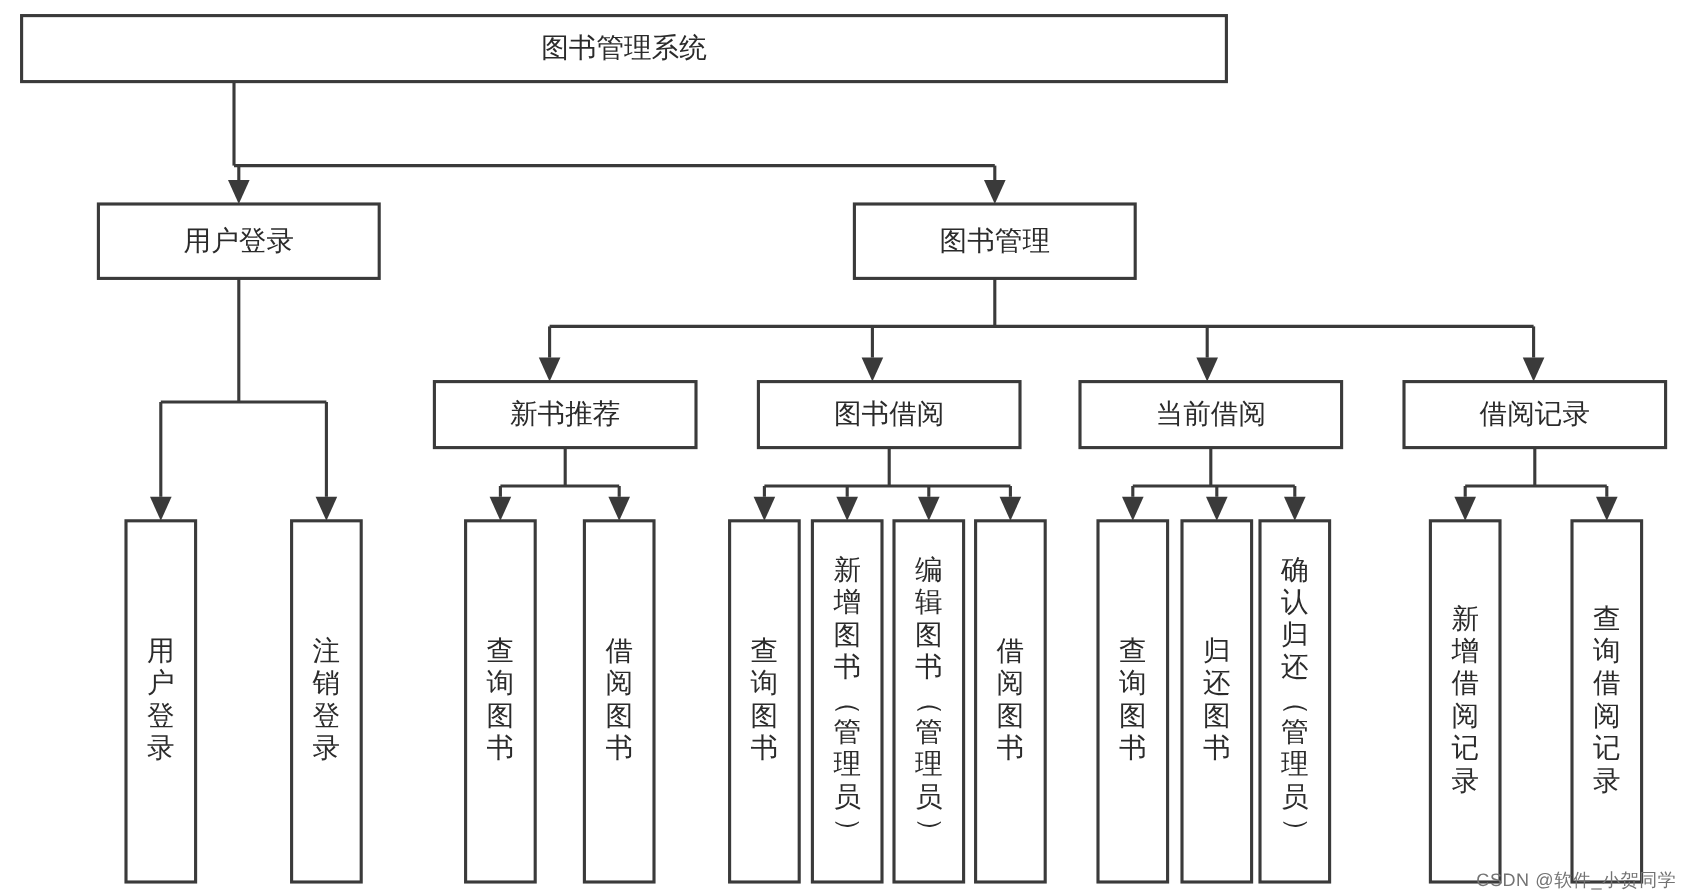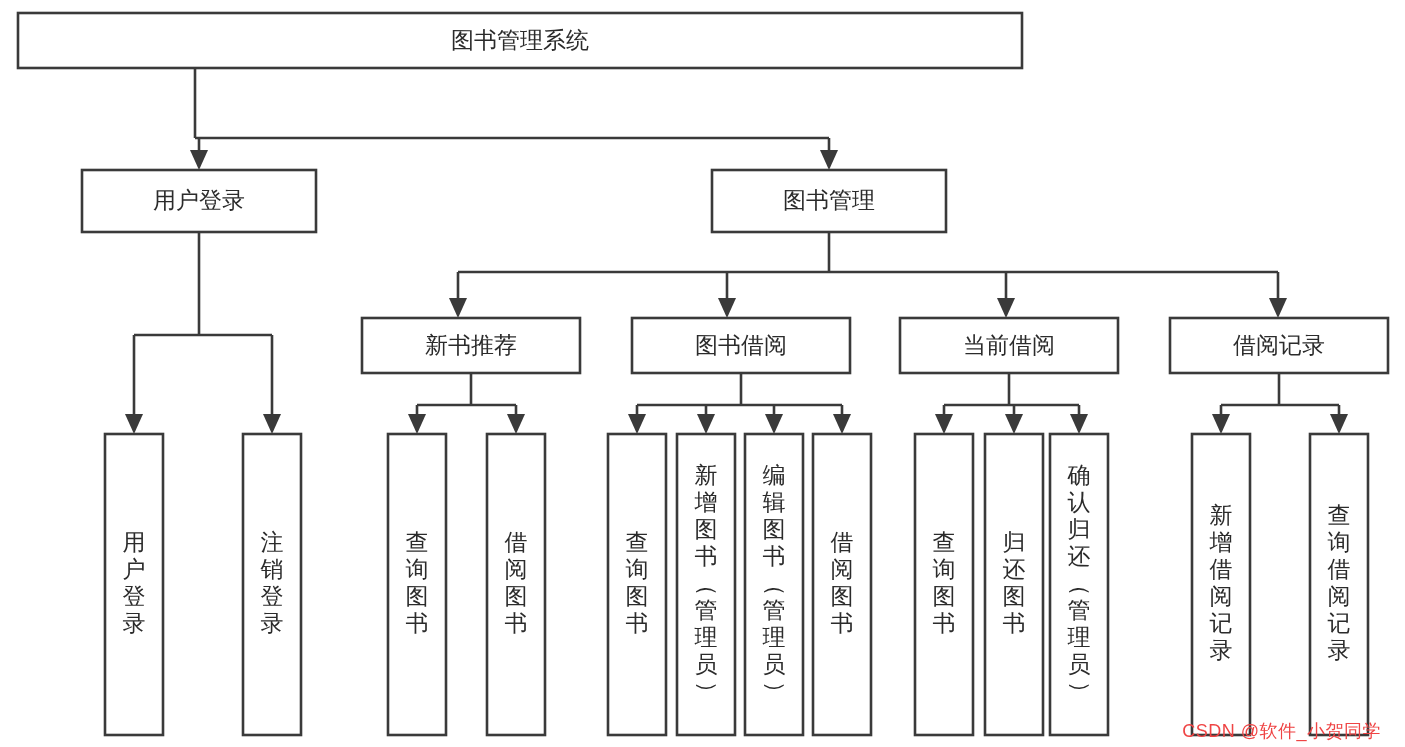--- a/index.html
+++ b/index.html
@@ -17,22 +17,22 @@
     text-anchor:middle;
     dominant-baseline:middle;
   }
   .node-label.horiz{font-size:23px;}
   .node-label.vert{font-size:23px;}
   .link-line{
     stroke:#3a3a3a;stroke-width:2.6;fill:none;stroke-linecap:butt;
   }
   .link-arrow{fill:#3a3a3a;stroke:none;}
   .watermark{
-    position:absolute;right:24px;bottom:4px;
-    font-size:18px;color:#ef4444;
+    position:absolute;right:8px;bottom:4px;
+    font-size:15px;color:#737373;
     font-family:"Liberation Sans","DejaVu Sans",sans-serif;
     letter-spacing:.5px;white-space:nowrap;user-select:none;
   }
 </style>
 </head>
 <body>
 
 <svg id="canvas" viewBox="0 0 1405 747" xmlns="http://www.w3.org/2000/svg">
   <g id="edges-layer">
       <g>

